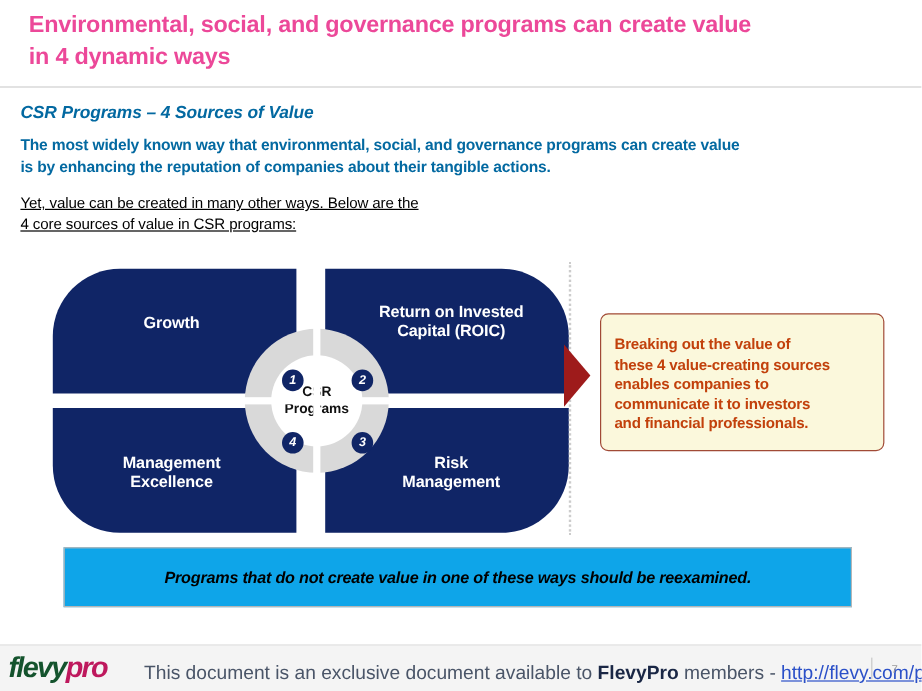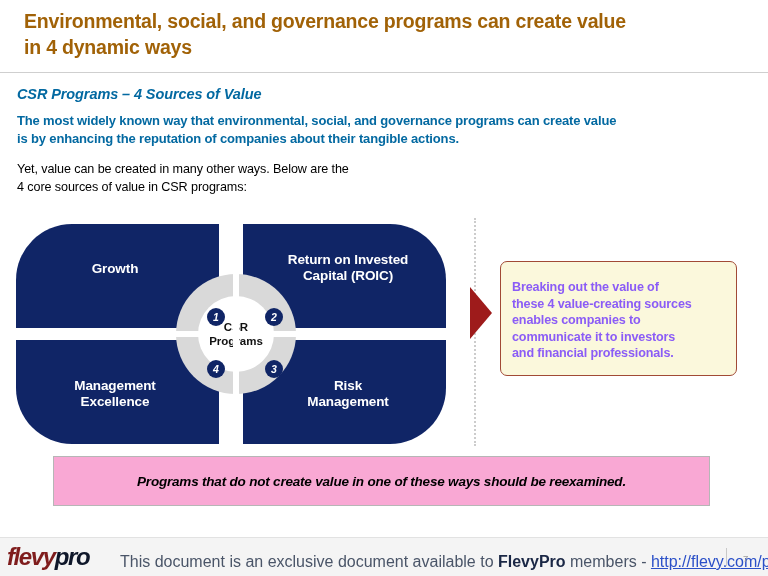--- a/index.html
+++ b/index.html
@@ -17,21 +17,21 @@
 
   
   #slide-title {
     position: absolute;
     left: 24px;
     top: 8px;
     width: 720px;
     font-size: 19.5px;
     font-weight: bold;
     line-height: 26px;
-    color: #a16207;
+    color: #ec4899;
     letter-spacing: -0.2px;
     white-space: pre-line;
   }
   #title-rule {
     position: absolute;
     left: 0;
     top: 72px;
     width: 768px;
     height: 1px;
     background: #cfcfcf;
@@ -64,26 +64,27 @@
     position: absolute;
     left: 17px;
     top: 160px;
     width: 470px;
     font-size: 12.6px;
     font-weight: normal;
     line-height: 18px;
     color: #000000;
     white-space: pre-line;
     letter-spacing: -0.1px;
+    text-decoration: underline;
   }
 
   
   #diagram {
     position: absolute;
-    left: 16px;
+    left: 44px;
     top: 224px;
     width: 430px;
     height: 220px;
   }
   .quadrant {
     position: absolute;
     width: 203px;
     height: 104px;
     background: #102566;
     box-sizing: border-box;
@@ -237,33 +238,33 @@
     box-sizing: border-box;
   }
   #callout-text {
     position: absolute;
     left: 11px;
     top: 17px;
     width: 214px;
     font-size: 12.6px;
     font-weight: bold;
     line-height: 16.5px;
-    color: #8b5cf6;
+    color: #c2410c;
     white-space: pre-line;
     letter-spacing: -0.15px;
   }
 
   
   #bottom-note {
     position: absolute;
     left: 53px;
     top: 456px;
     width: 657px;
     height: 50px;
-    background: #f9a8d4;
+    background: #0ea5e9;
     border: 1px solid #b6b6b6;
     box-sizing: border-box;
     display: flex;
     align-items: center;
     justify-content: center;
   }
   #bottom-note-text {
     font-size: 13.5px;
     font-weight: bold;
     font-style: italic;
@@ -284,22 +285,22 @@
   #footer-logo {
     position: absolute;
     left: 7px;
     top: 545px;
     font-size: 24px;
     font-weight: bold;
     font-style: italic;
     letter-spacing: -1.4px;
     line-height: 24px;
   }
-  .logo-flevy { color: #7f1d1d; }
-  .logo-pro   { color: #0f172a; margin-top: 24px; }
+  .logo-flevy { color: #14532d; }
+  .logo-pro   { color: #be185d; margin-top: 24px; }
   #footer-note {
     position: absolute;
     left: 120px;
     top: 553px;
     font-size: 16px;
     color: #4A5568;
     white-space: nowrap;
   }
   #footer-note b { color: #1A2745; }
   #footer-link {

